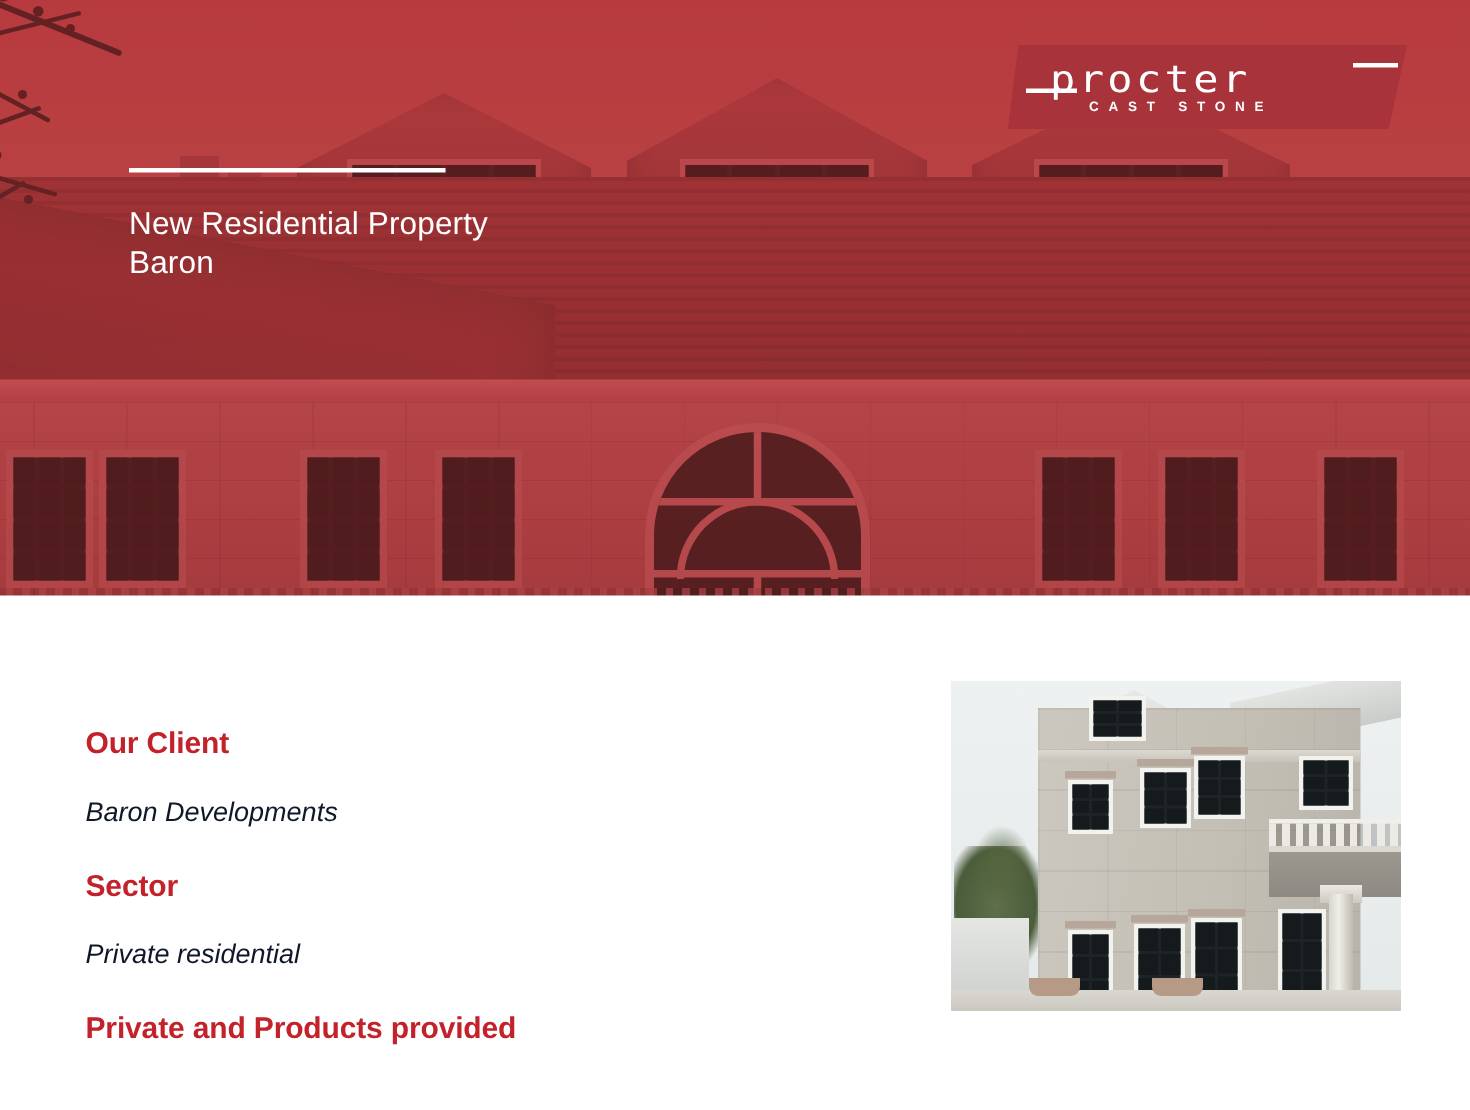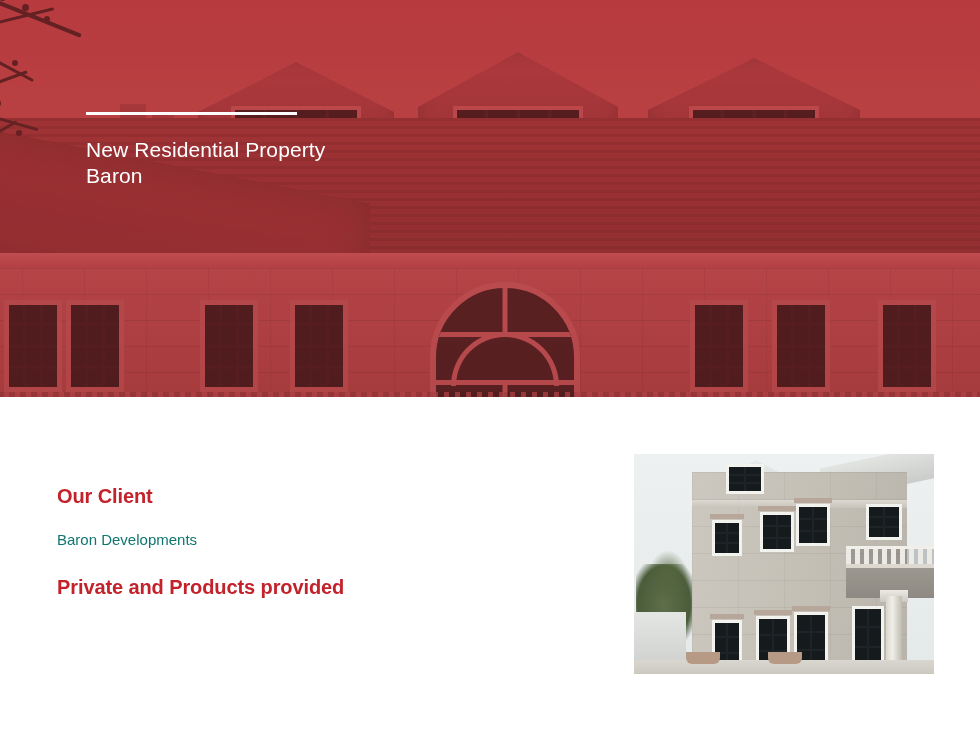--- a/index.html
+++ b/index.html
@@ -197,21 +197,21 @@
     letter-spacing:6.5px;
   }
 
   
   .content { position:absolute; left:0; top:397px; width:980px; height:363px; background:#fff; }
   .col-left { position:absolute; left:57px; top:88px; width:520px; }
   .h-red {
     color:#c3222b; font-size:20px; font-weight:700; letter-spacing:-.1px;
   }
   .p-body {
-    color:#0f766e; font-size:15px; font-weight:400; margin-top:23px;
+    color:#0f172a; font-size:18px; font-weight:400; margin-top:23px;font-style:italic;
   }
   .blk { margin-bottom:28px; }
 
   
   .photo-card {
     position:absolute; left:634px; top:57px; width:300px; height:220px;
     overflow:hidden; background:#e9eced;
   }
   .ph-sky { position:absolute; inset:0; background:linear-gradient(180deg,#eef1f2,#e4e9ea); }
   .ph-body {
@@ -468,30 +468,43 @@
     </div>
 
     <div class="hero-text">
       <div class="hero-rule"></div>
       <div class="hero-sub">
         <span class="l2">New Residential Property</span>
         <span class="l2">Baron</span>
       </div>
     </div>
 
+    <div class="logo-wrap">
+      <div class="logo-plate"></div>
+      <div class="logo-mark">
+        <div class="logo-underline"></div>
+        <div class="logo-word">procter</div>
+        <div class="logo-overline"></div>
+      </div>
+      <div class="logo-tag">CAST STONE</div>
+    </div>
   </div>
 
   <div class="content">
 
     <div class="col-left">
       <div class="blk">
         <div class="h-red">Our Client</div>
         <div class="p-body">Baron Developments</div>
       </div>
 
+      <div class="blk">
+        <div class="h-red">Sector</div>
+        <div class="p-body">Private residential</div>
+      </div>
 
       <div class="blk">
         <div class="h-red">Private and Products provided</div>
       </div>
     </div>
 
     <div class="photo-card">
       <div class="ph-sky"></div>
       <div class="ph-tree"></div>
       <div class="ph-tree2"></div>

